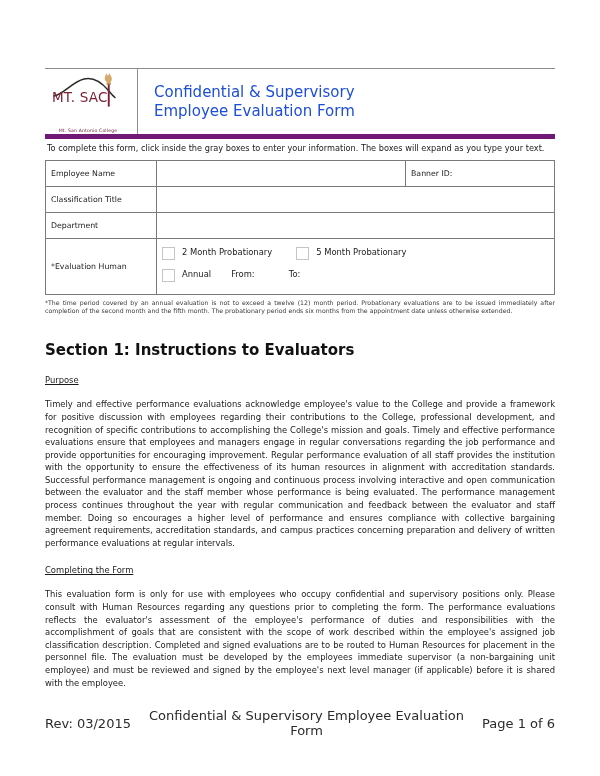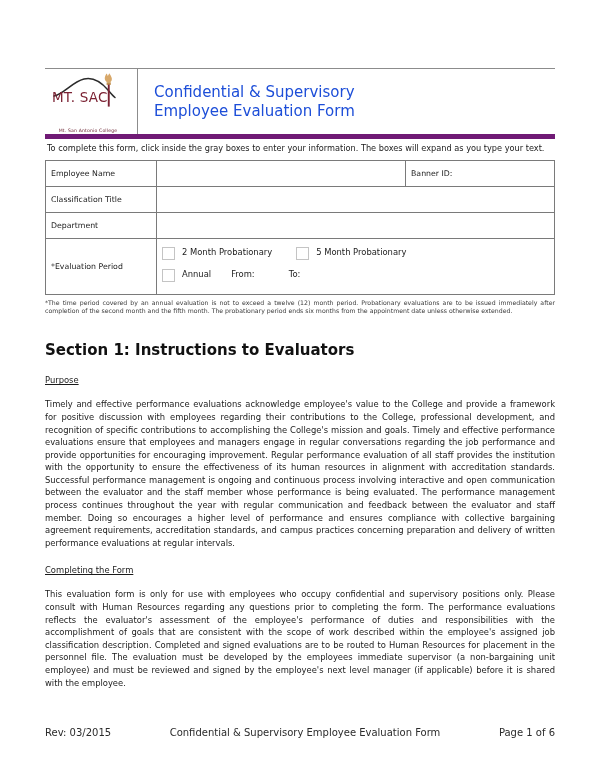--- a/index.html
+++ b/index.html
@@ -158,21 +158,21 @@
 
   
   .footer {
     position: absolute;
     left: 45px;
     right: 45px;
     bottom: 38px;
     display: flex;
     justify-content: space-between;
     align-items: center;
-    font-size: 10px;
+    font-size: 13px;
     color: #2b2b2b;
     margin-top: 11px;
   }
   .footer .center { flex: 1; text-align: center; }
   .footer .right { text-align: right; }
 </style>
 </head>
 <body>
 
 <div class="page">
@@ -207,21 +207,21 @@
     </tr>
     <tr>
       <td class="lbl">Classification Title</td>
       <td colspan="2">&nbsp;</td>
     </tr>
     <tr>
       <td class="lbl dept-lbl">Department</td>
       <td colspan="2">&nbsp;</td>
     </tr>
     <tr>
-      <td class="lbl evalperiod">*Evaluation Period</td>
+      <td class="lbl evalperiod">*Evaluation Human</td>
       <td colspan="2" class="checks">
         <div class="chk-row">
           <span class="chkbox"></span>
           <span class="chk-label">2 Month Probationary</span>
           <span class="chkbox"></span>
           <span class="chk-label">5 Month Probationary</span>
         </div>
         <div class="chk-row second">
           <span class="chkbox"></span>
           <span class="chk-label tight">Annual</span>

